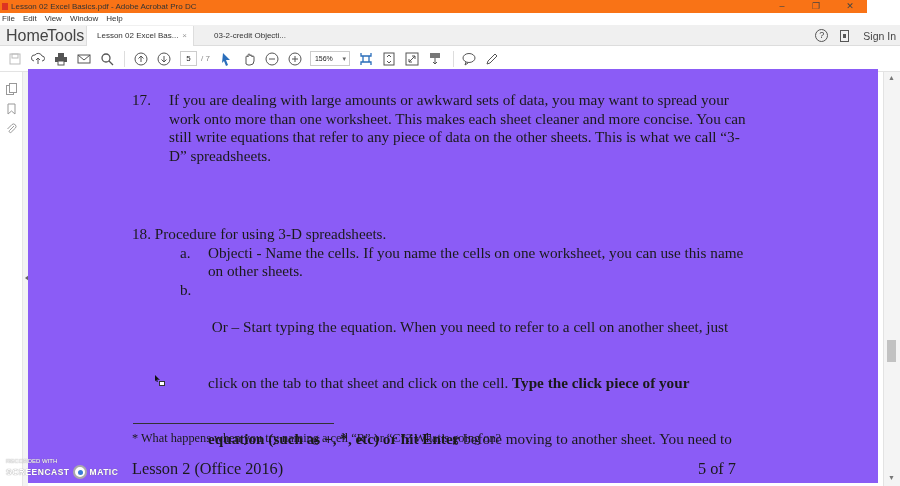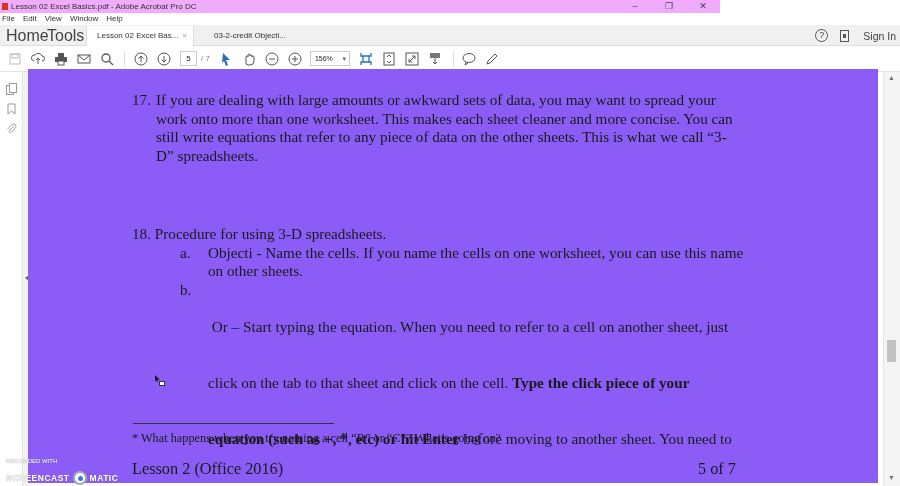--- a/index.html
+++ b/index.html
@@ -1,17 +1,17 @@
 <!DOCTYPE html>
 <html><head>
 <meta charset="utf-8">
 <style>
 *{box-sizing:border-box;margin:0;padding:0}
 body{width:900px;height:486px;overflow:hidden;background:#fff;font-family:"Liberation Sans",sans-serif;position:relative;color:#222}
-.titlebar{position:absolute;left:0;top:0;width:720px;height:13px;font-size:8px;line-height:13px;color:#333;background:#f0abfc}
+.titlebar{position:absolute;left:0;top:0;width:867px;height:13px;font-size:8px;line-height:13px;color:#333;background:#f97316}
 .titlebar .app-icon{position:absolute;left:2px;top:3px;width:6px;height:7px;background:#d32}
 .titlebar .title{position:absolute;left:11px}
 .win-ctrls{position:absolute;right:0;top:0;height:13px;display:flex}
 .win-ctrls span{width:34px;text-align:center;font-size:9px;color:#444}
 .menubar{position:absolute;left:0;top:13px;width:900px;height:12px;font-size:8px;line-height:12px;display:flex;gap:0;padding-left:2px}
 .menubar span{margin-right:8px;color:#333}
 .tabbar{position:absolute;left:0;top:25px;width:900px;height:21px;background:#f0f0f0;border-bottom:1px solid #ddd}
 .tabbar .nav{position:absolute;top:0;height:21px;font-size:16px;line-height:21px;color:#444}
 .doc-tab{position:absolute;top:1px;height:20px;font-size:8px;line-height:20px;padding-left:10px;color:#333}
 .doc-tab.active{background:#fff;border-left:1px solid #ddd;border-right:1px solid #ddd}
@@ -33,34 +33,34 @@
 .leftrail .ri{position:absolute;left:6px;width:11px;height:12px}
 .leftpanel-edge{position:absolute;left:23px;top:72px;width:5px;height:414px;background:#f3f3f3}
 .collapse-arrow{position:absolute;left:25px;top:275px;width:0;height:0;border-top:3px solid transparent;border-bottom:3px solid transparent;border-right:4px solid #666}
 .page{position:absolute;left:28px;top:69px;width:850px;height:414px;background:#8b5cf6;overflow:hidden}
 .scrollbar{position:absolute;left:883px;top:72px;width:17px;height:414px;background:#f4f4f4;border-left:1px solid #e3e3e3}
 .scrollbar .thumb{position:absolute;left:3px;top:268px;width:9px;height:22px;background:#c2c2c2}
 .scrollbar .up,.scrollbar .down{position:absolute;left:4px;font-size:7px;color:#777}
 .doc{font-family:"Liberation Serif",serif;font-size:15.2px;line-height:18.6px;color:#1a1a1a;position:absolute}
 .p17{left:104px;top:22px;width:670px}
 .p17 .num{position:absolute;left:0;top:0}
-.p17 .txt{margin-left:24px}
+.p17 .txt{margin-left:37px}
 .p18{left:104px;top:156px;width:670px}
 .item{position:absolute;left:0;width:670px}
 .item .lbl{position:absolute;left:48px}
 .item .body{margin-left:76px}
 b{font-weight:bold}
 .footnote-rule{position:absolute;left:105px;top:354px;width:201px;height:1px;background:#333}
 .footnote{position:absolute;left:104px;top:362px;font-family:"Liberation Serif",serif;font-size:12.3px;color:#1a1a1a}
 .footer-left{position:absolute;left:104px;top:390px;font-family:"Liberation Serif",serif;font-size:16.3px;color:#1a1a1a}
 .footer-right{position:absolute;left:670px;top:390px;font-family:"Liberation Serif",serif;font-size:16.3px;color:#1a1a1a}
 .cursor-arrow{position:absolute;left:155px;top:375px;width:5px;height:7px;background:#111;clip-path:polygon(0 0,100% 70%,45% 65%,55% 100%,35% 100%,25% 70%,0 90%)}
 .cursor-box{position:absolute;left:159px;top:381px;width:6px;height:5px;border:1px solid #333;background:#fff}
 .watermark{position:absolute;left:6px;top:458px;color:#fff;font-size:6px;text-shadow:0 0 1px #666}
-.watermark .big{font-size:8.5px;font-weight:bold;letter-spacing:0.5px;display:flex;align-items:center;gap:3px;margin-top:7px}
+.watermark .big{font-size:8.5px;font-weight:bold;letter-spacing:0.5px;display:flex;align-items:center;gap:3px;margin-top:1px}
 .watermark .dot{width:14px;height:14px;border-radius:50%;border:2px solid #aaa;background:#fff;position:relative}
 .watermark .dot:after{content:"";position:absolute;left:3px;top:3px;width:5px;height:5px;border-radius:50%;background:#3a7bd5}
 </style>
 </head>
 <body>
 
 <div class="titlebar">
   <span class="app-icon"></span>
   <span class="title">Lesson 02 Excel Basics.pdf - Adobe Acrobat Pro DC</span>
   <div class="win-ctrls">

